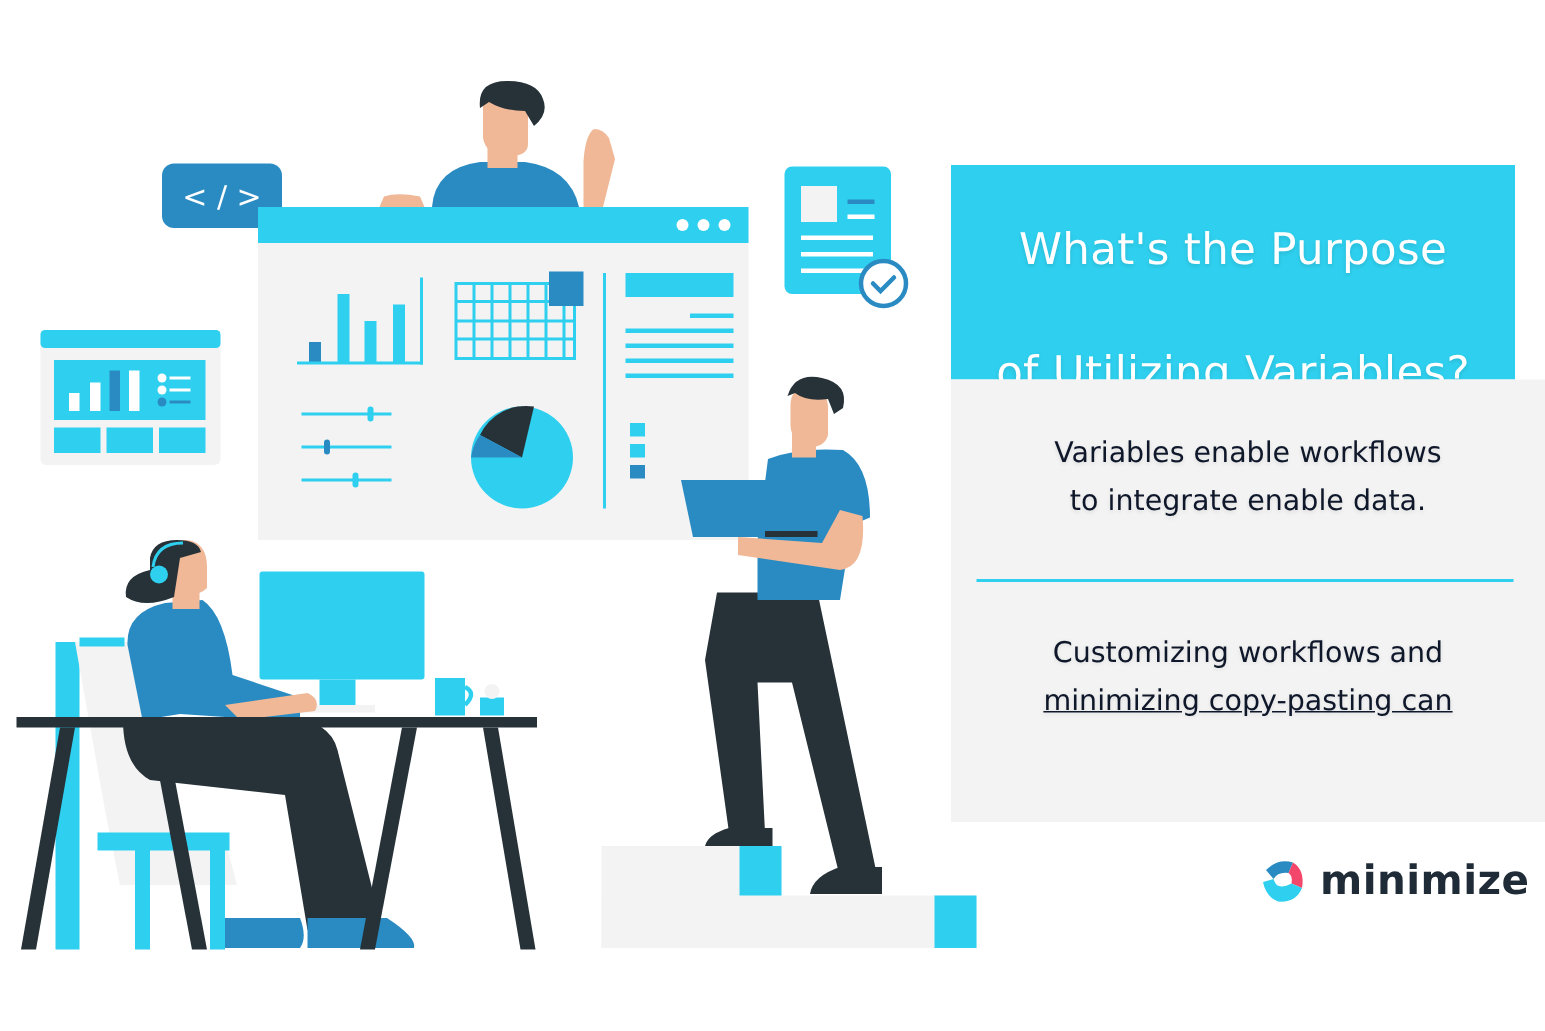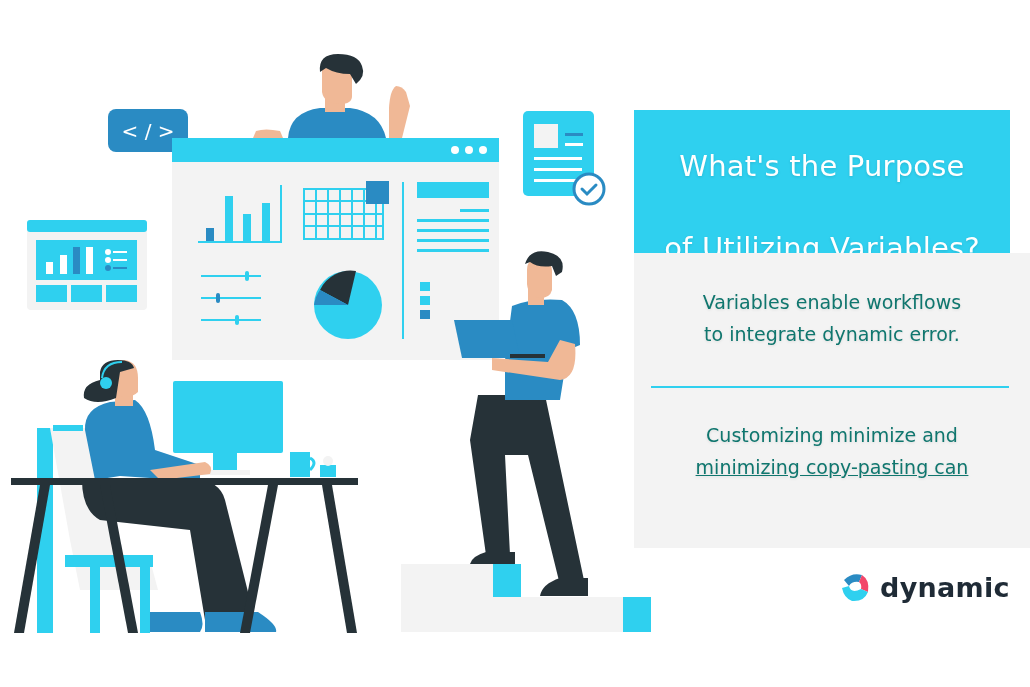--- a/index.html
+++ b/index.html
@@ -4,21 +4,21 @@
 <style>
   html, body { margin:0; padding:0; }
   body { width:1030px; height:687px; background:#ffffff; position:relative; overflow:hidden; font-family:"DejaVu Sans", sans-serif; }
   .abs { position:absolute; }
   svg { display:block; }
 
   
   .panel-title { position:absolute; left:634px; top:110px; width:376px; height:143px; background:#2fd0ef; }
   .panel-title .t { position:absolute; left:0; right:0; text-align:center; color:#ffffff; font-size:29px; line-height:38px; letter-spacing:0.2px; text-shadow:0 1px 3px rgba(0,0,0,0.12); }
   .panel-body { position:absolute; left:634px; top:253px; width:396px; height:295px; background:#f3f3f3; }
-  .panel-body .p { position:absolute; left:0; right:0; text-align:center; color:#0f766e; font-size:19px; line-height:30px; text-shadow:0 1px 3px rgba(0,0,0,0.10); }
+  .panel-body .p { position:absolute; left:0; right:0; text-align:center; color:#0f172a; font-size:19px; line-height:30px; text-shadow:0 1px 3px rgba(0,0,0,0.10); }
   .divider { position:absolute; left:651px; top:386px; width:358px; height:2px; background:#2fd0ef; }
 
   .logo { position:absolute; left:838px; top:570px; display:flex; align-items:center; gap:8px; }
   .logo-text { font-family:"DejaVu Sans", sans-serif; font-weight:bold; font-size:27px; color:#1f2b36; letter-spacing:0.3px; }
 </style>
 </head>
 <body>
 
 <div class="abs" style="left:0;top:0;width:660px;height:687px;">
 <svg width="660" height="687" viewBox="0 0 660 687">
@@ -182,26 +182,26 @@
 </svg>
 </div>
 
 <div class="panel-title">
   <div class="t" style="top:37px;">What's the Purpose</div>
   <div class="t" style="top:79px;margin-top:40px;">of Utilizing Variables?</div>
 </div>
 
 <div class="panel-body">
   <div class="p" style="top:34px;">Variables enable workflows</div>
-  <div class="p" style="top:66px;">to integrate dynamic error.</div>
-  <div class="p" style="top:167px;">Customizing minimize and</div>
+  <div class="p" style="top:66px;">to integrate enable data.</div>
+  <div class="p" style="top:167px;">Customizing workflows and</div>
   <div class="p" style="top:199px;text-decoration:underline;">minimizing copy-pasting can</div>
 </div>
 <div class="divider"></div>
 
 <div class="logo">
   <svg width="34" height="34" viewBox="0 0 34 34">
     <path d="M6,10 Q14,2 24,5 L21,12 Q14,11 11,16 Z" fill="#2a8bc3"></path>
     <path d="M24,5 Q32,10 30,22 L23,19 Q24,14 21,12 Z" fill="#f2476a"></path>
     <path d="M30,22 Q26,32 14,31 Q6,28 4,18 L11,16 Q13,24 23,19 Z" fill="#2fd0ef"></path>
   </svg>
-  <span class="logo-text">dynamic</span>
+  <span class="logo-text">minimize</span>
 </div>
 
 </body></html>

